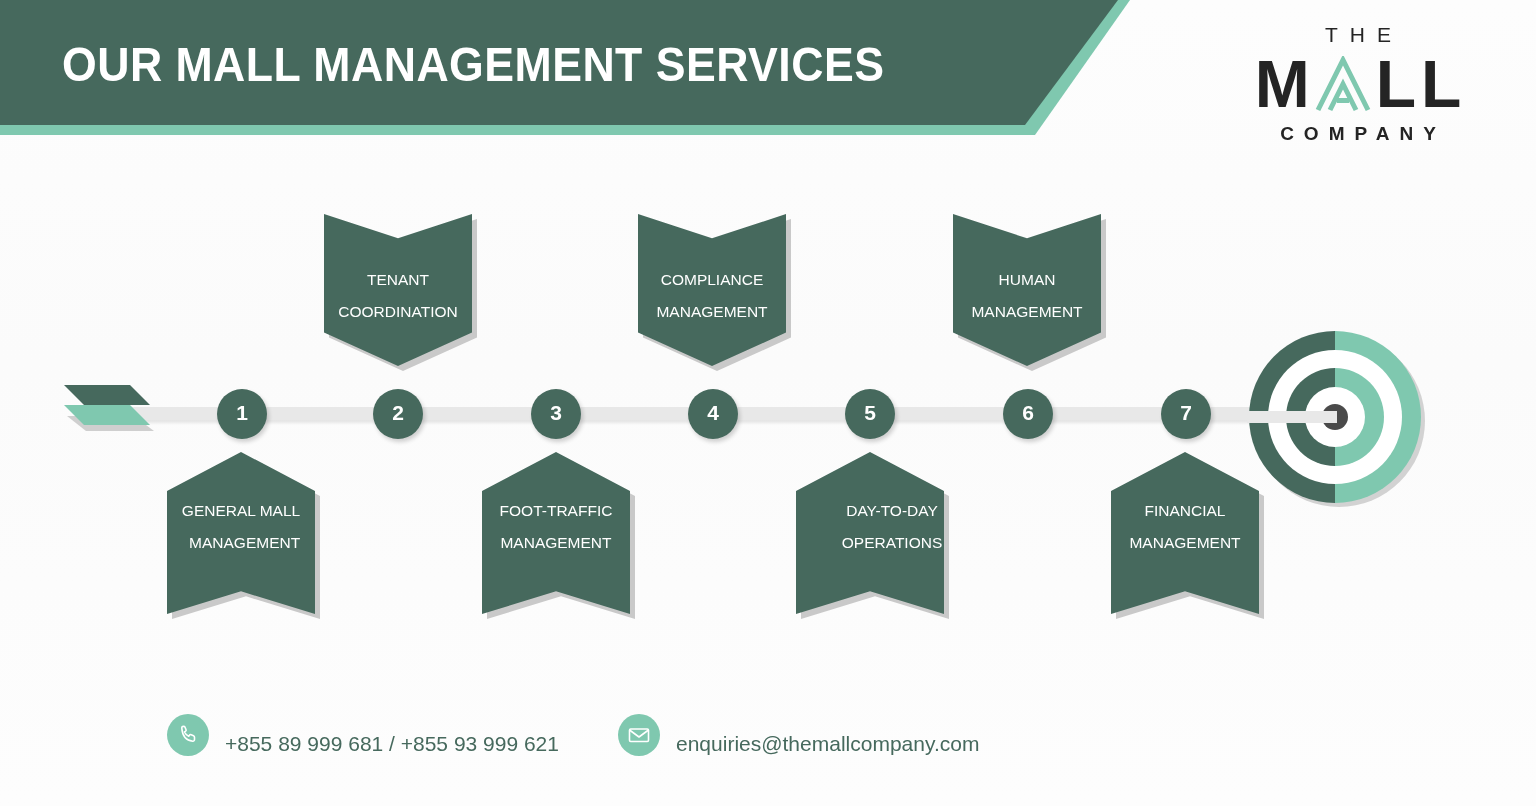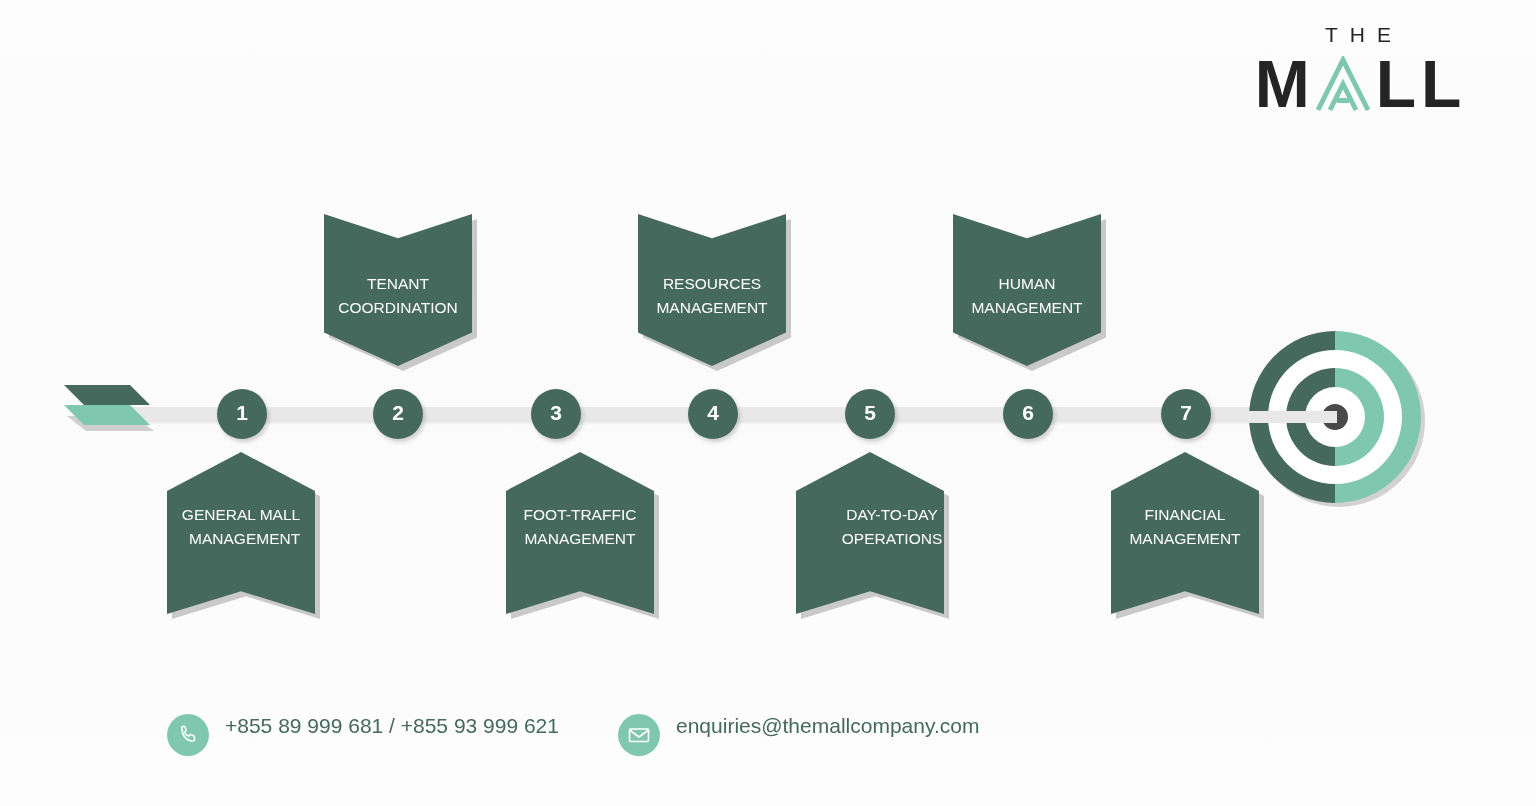--- a/index.html
+++ b/index.html
@@ -85,21 +85,21 @@
   
   .target{ position:absolute; left:1247px; top:329px; width:180px; height:180px; }
 
   
   .chev{
     position:absolute;
     width:148px;
     color:#ffffff;
     font-size:15.5px;
     font-weight:normal;
-    line-height:24px;
+    line-height:32px;
     text-align:center;
     display:flex;
     align-items:center;
     justify-content:center;
   }
   .chev .inner{ position:relative; z-index:2; padding:0 6px; }
   .chev-shadow{
     position:absolute; left:5px; top:5px;
     width:148px;
     background:#c9c9c9;
@@ -124,53 +124,59 @@
     clip-path:polygon(50% 0, 100% 24%, 100% 100%, 50% 86%, 0 100%, 0 24%);
   }
   .chev-bot{ height:162px; top:452px; }
   .chev-bot .inner{ transform:translateY(-6px); }
 
   
   .footer{
     position:absolute; left:0; top:700px; width:1536px; height:70px;
     display:flex; align-items:center;
   }
-  .contact{ position:absolute; display:flex; align-items:flex-start; gap:16px; }
+  .contact{ position:absolute; display:flex; align-items:flex-end; gap:16px; }
   .contact-icon{
     width:42px; height:42px; border-radius:50%;
     background:#7fc8af;
     display:flex; align-items:center; justify-content:center;
     flex:0 0 auto;
   }
   .contact-text{
     color:#46695d; font-size:21px; white-space:nowrap;
   }
 </style>
 </head>
 <body>
 
 <div class="canvas">
 
+  <div class="header-wrap">
+    <div class="header-mint"></div>
+    <div class="header-dark"></div>
+    <div class="header-title">OUR MALL MANAGEMENT SERVICES</div>
+  </div>
 
   <div class="logo">
     <div class="logo-the">THE</div>
     <div class="logo-mall">
       <span class="logo-letter">M</span>
       <span class="logo-a">
         <svg width="56" height="56" viewBox="0 0 56 56">
           <g fill="none" stroke="#7fc8af" stroke-width="5">
             <path d="M3 54 L28 4 L53 54"></path>
             <path d="M15 54 L28 28 L41 54"></path>
           </g>
           <path d="M22 42 L34 42 L34 47 L22 47 Z" fill="#7fc8af"></path>
         </svg>
       </span>
       <span class="logo-letter">L</span>
       <span class="logo-letter">L</span>
     </div>
+    <div class="logo-company">COMPANY</div>
   </div>
 
   <div class="tl-line"></div>
 
   <div class="tl-arrow">
     <svg width="92" height="62" viewBox="0 0 92 62">
       <polygon points="5,33 72,33 92,48 24,48" fill="#cfcfcf"></polygon>
       <polygon points="2,2 68,2 88,22 22,22" fill="#46695d"></polygon>
       <polygon points="2,22 68,22 88,42 22,42" fill="#7fc8af"></polygon>
     </svg>
@@ -203,39 +209,39 @@
   <div id="top-cards">
       <div class="chev chev-top" style="left: 324px;">
         <div class="chev-shadow"></div>
         <div class="chev-body"></div>
         <div class="inner" style="white-space: pre-line;">TENANT
 COORDINATION</div>
       </div>
       <div class="chev chev-top" style="left: 638px;">
         <div class="chev-shadow"></div>
         <div class="chev-body"></div>
-        <div class="inner" style="white-space: pre-line;">RESOURCES
+        <div class="inner" style="white-space: pre-line;">COMPLIANCE
 MANAGEMENT</div>
       </div>
       <div class="chev chev-top" style="left: 953px;">
         <div class="chev-shadow"></div>
         <div class="chev-body"></div>
         <div class="inner" style="white-space: pre-line;">HUMAN
 MANAGEMENT</div>
       </div>
     </div>
 
   <div id="bottom-cards">
       <div class="chev chev-bot" style="left: 167px; text-align: right;">
         <div class="chev-shadow"></div>
         <div class="chev-body"></div>
         <div class="inner" style="white-space: pre-line;">GENERAL MALL
 MANAGEMENT</div>
       </div>
-      <div class="chev chev-bot" style="left: 482px; margin-left: 24px;">
+      <div class="chev chev-bot" style="left: 482px;">
         <div class="chev-shadow"></div>
         <div class="chev-body"></div>
         <div class="inner" style="white-space: pre-line;">FOOT-TRAFFIC
 MANAGEMENT</div>
       </div>
       <div class="chev chev-bot" style="left: 796px; padding-left: 44px;">
         <div class="chev-shadow"></div>
         <div class="chev-body"></div>
         <div class="inner" style="white-space: pre-line;">DAY-TO-DAY
 OPERATIONS</div>

